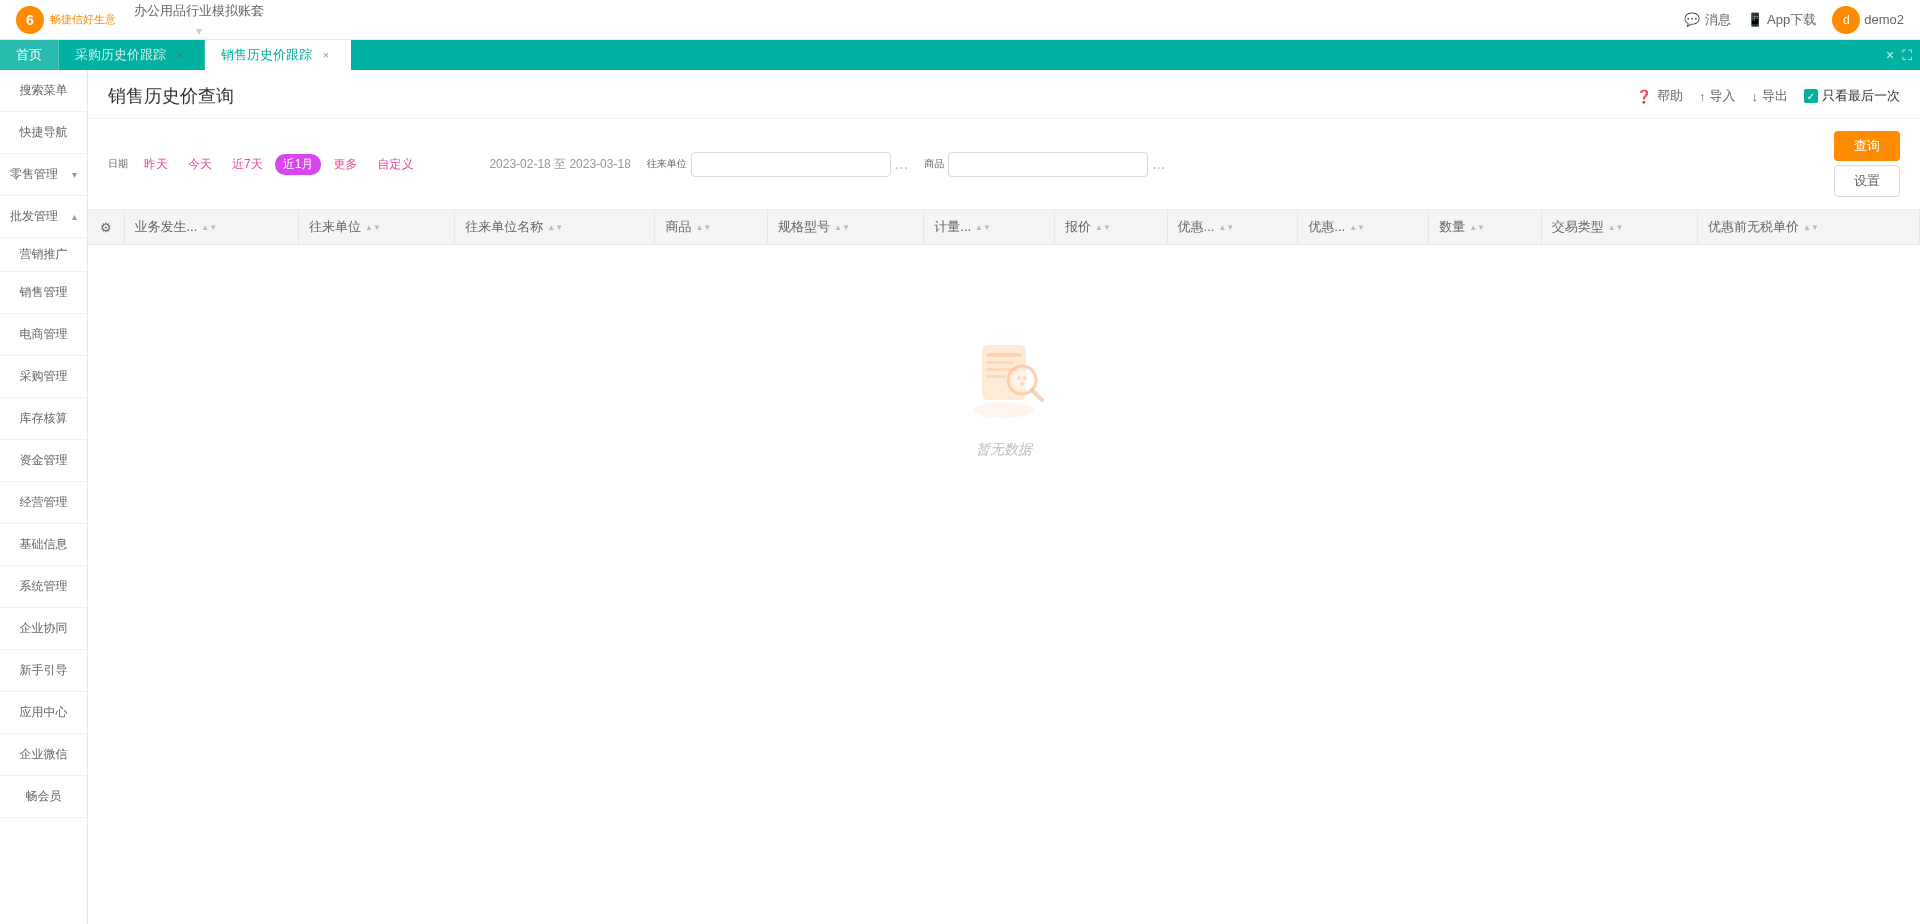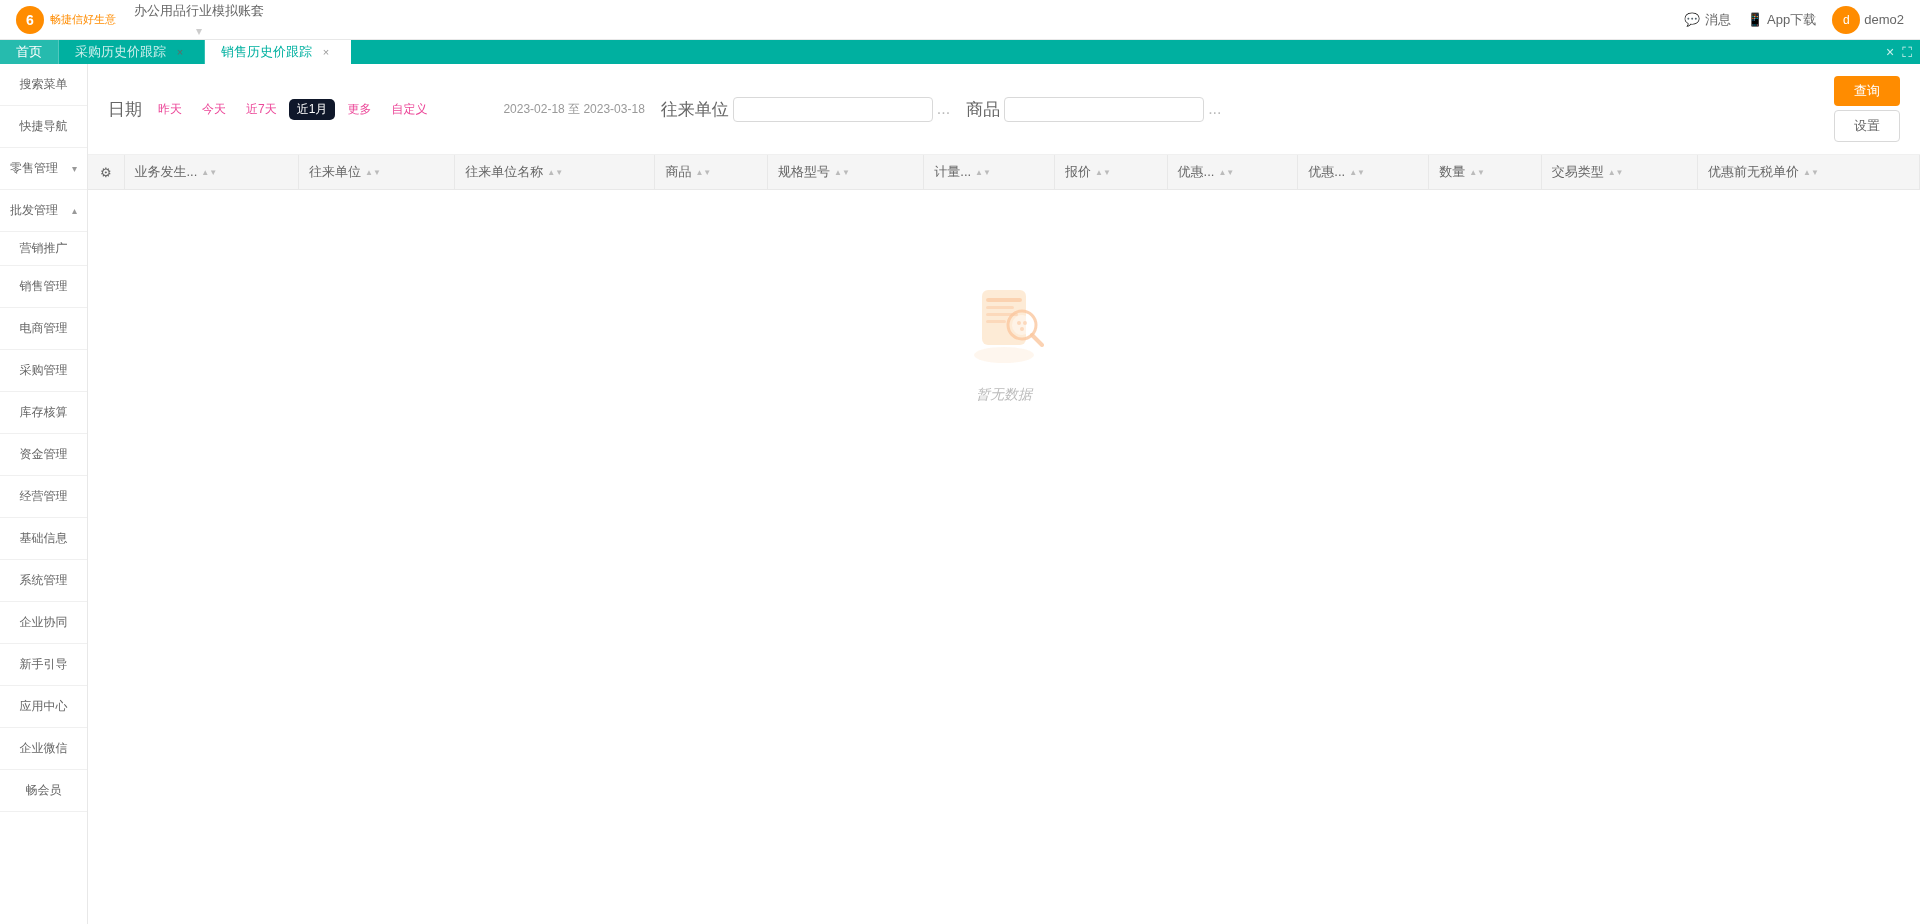--- a/index.html
+++ b/index.html
@@ -12,21 +12,21 @@
     .logo-circle { width: 28px; height: 28px; background: #ff8c00; border-radius: 50%; display: flex; align-items: center; justify-content: center; color: white; font-size: 14px; font-weight: bold; }
     .logo-text { font-size: 11px; color: #ff8c00; line-height: 1.2; }
     .breadcrumb-area { display: flex; align-items: center; gap: 4px; margin-left: 10px; flex-direction: column; }
     .breadcrumb-text { font-size: 13px; color: #666; }
     .breadcrumb-arrow { color: #ccc; font-size: 12px; }
     .topbar-right { display: flex; align-items: center; gap: 16px; }
     .topbar-btn { display: flex; align-items: center; gap: 4px; color: #666; font-size: 13px; cursor: pointer; }
     .avatar { width: 28px; height: 28px; border-radius: 50%; background: #ff8c00; display: flex; align-items: center; justify-content: center; color: white; font-size: 12px; }
 
     
-    .tabbar { height: 24px; background: #00b0a0; display: flex; align-items: stretch; flex-shrink: 0; }
+    .tabbar { height: 30px; background: #00b0a0; display: flex; align-items: stretch; flex-shrink: 0; }
     .tab { display: flex; align-items: center; padding: 0 16px; cursor: pointer; color: rgba(255,255,255,0.8); font-size: 13px; position: relative; gap: 6px; border-right: 1px solid rgba(255,255,255,0.2); }
     .tab.home { background: rgba(255,255,255,0.15); color: white; }
     .tab.active { background: white; color: #00b0a0; }
     .tab-close { width: 16px; height: 16px; display: flex; align-items: center; justify-content: center; border-radius: 50%; font-size: 11px; color: #666; }
     .tab.active .tab-close { color: #999; }
     .tabbar-actions { margin-left: auto; display: flex; align-items: center; padding: 0 8px; gap: 8px; }
     .tabbar-action-btn { color: rgba(255,255,255,0.8); cursor: pointer; font-size: 14px; }
 
     
     .main-layout { display: flex; flex: 1; overflow: hidden; }
@@ -46,24 +46,24 @@
     .page { background: #fff; margin: 0; padding: 0; height: 100%; }
     .page-header { padding: 14px 20px 10px; border-bottom: 1px solid #f0f0f0; }
     .page-title { font-size: 18px; font-weight: 500; color: #333; }
     .toolbar-btn { display: flex; align-items: center; gap: 4px; color: #666; font-size: 13px; cursor: pointer; }
     .checkbox-label { display: flex; align-items: center; gap: 4px; color: #333; font-size: 13px; cursor: pointer; }
     .checkbox-checked { width: 14px; height: 14px; background: #00b0a0; border-radius: 2px; display: flex; align-items: center; justify-content: center; color: white; font-size: 10px; }
 
     
     .filter-area { padding: 12px 20px; background: #fff; border-bottom: 1px solid #f0f0f0; display: flex; align-items: center; gap: 16px; flex-wrap: wrap; }
     .filter-group { display: flex; align-items: center; gap: 8px; }
-    .filter-label { color: #666; font-size: 17px; }
+    .filter-label { color: #666; font-size: 10px; }
     .date-tabs { display: flex; gap: 4px; align-items: center; }
     .date-tab { padding: 2px 8px; font-size: 12px; color: #ec4899; cursor: pointer; border-radius: 3px; }
-    .date-tab.active { background: #0f172a; color: white; border-radius: 5px; }
+    .date-tab.active { background: #d946ef; color: white; border-radius: 10px; }
     .date-range { font-size: 12px; color: #999; margin-left: 4px; }
     .filter-input-group { display: flex; align-items: center; gap: 4px; }
     .filter-input { border: 1px solid #d9d9d9; border-radius: 4px; padding: 4px 8px; font-size: 13px; width: 200px; color: #333; outline: none; }
     .filter-dots { color: #bbb; font-size: 16px; cursor: pointer; }
     .query-btn { background: #ff8c00; color: white; border: none; border-radius: 4px; padding: 6px 20px; font-size: 13px; cursor: pointer; }
     .settings-btn { background: #fff; color: #666; border: 1px solid #d9d9d9; border-radius: 4px; padding: 6px 16px; font-size: 13px; cursor: pointer; }
 
     
     .table-container { overflow: auto; flex: 1; }
     table { width: 100%; border-collapse: collapse; font-size: 13px; }
@@ -191,20 +191,43 @@
     </div>
     <div class="sidebar-item">
       <span class="sidebar-item-text">畅会员</span>
     </div>
   </div>
 
   <div class="content">
     <div class="content-inner">
       <div class="page">
 
+        <div class="page-header">
+          <div style="display:flex; align-items:center; justify-content:space-between;">
+            <h1 class="page-title">销售历史价查询</h1>
+            <div style="display:flex; align-items:center; gap:16px;">
+              <div class="toolbar-btn">
+                <span>❓</span>
+                <span>帮助</span>
+              </div>
+              <div class="toolbar-btn">
+                <span>↑</span>
+                <span>导入</span>
+              </div>
+              <div class="toolbar-btn">
+                <span>↓</span>
+                <span>导出</span>
+              </div>
+              <label class="checkbox-label">
+                <div class="checkbox-checked">✓</div>
+                <span>只看最后一次</span>
+              </label>
+            </div>
+          </div>
+        </div>
 
         <div class="filter-area">
 
           <div class="filter-group">
             <span class="filter-label">日期</span>
             <div class="date-tabs">
               <span class="date-tab">昨天</span>
               <span class="date-tab">今天</span>
               <span class="date-tab">近7天</span>
               <span class="date-tab active">近1月</span>

